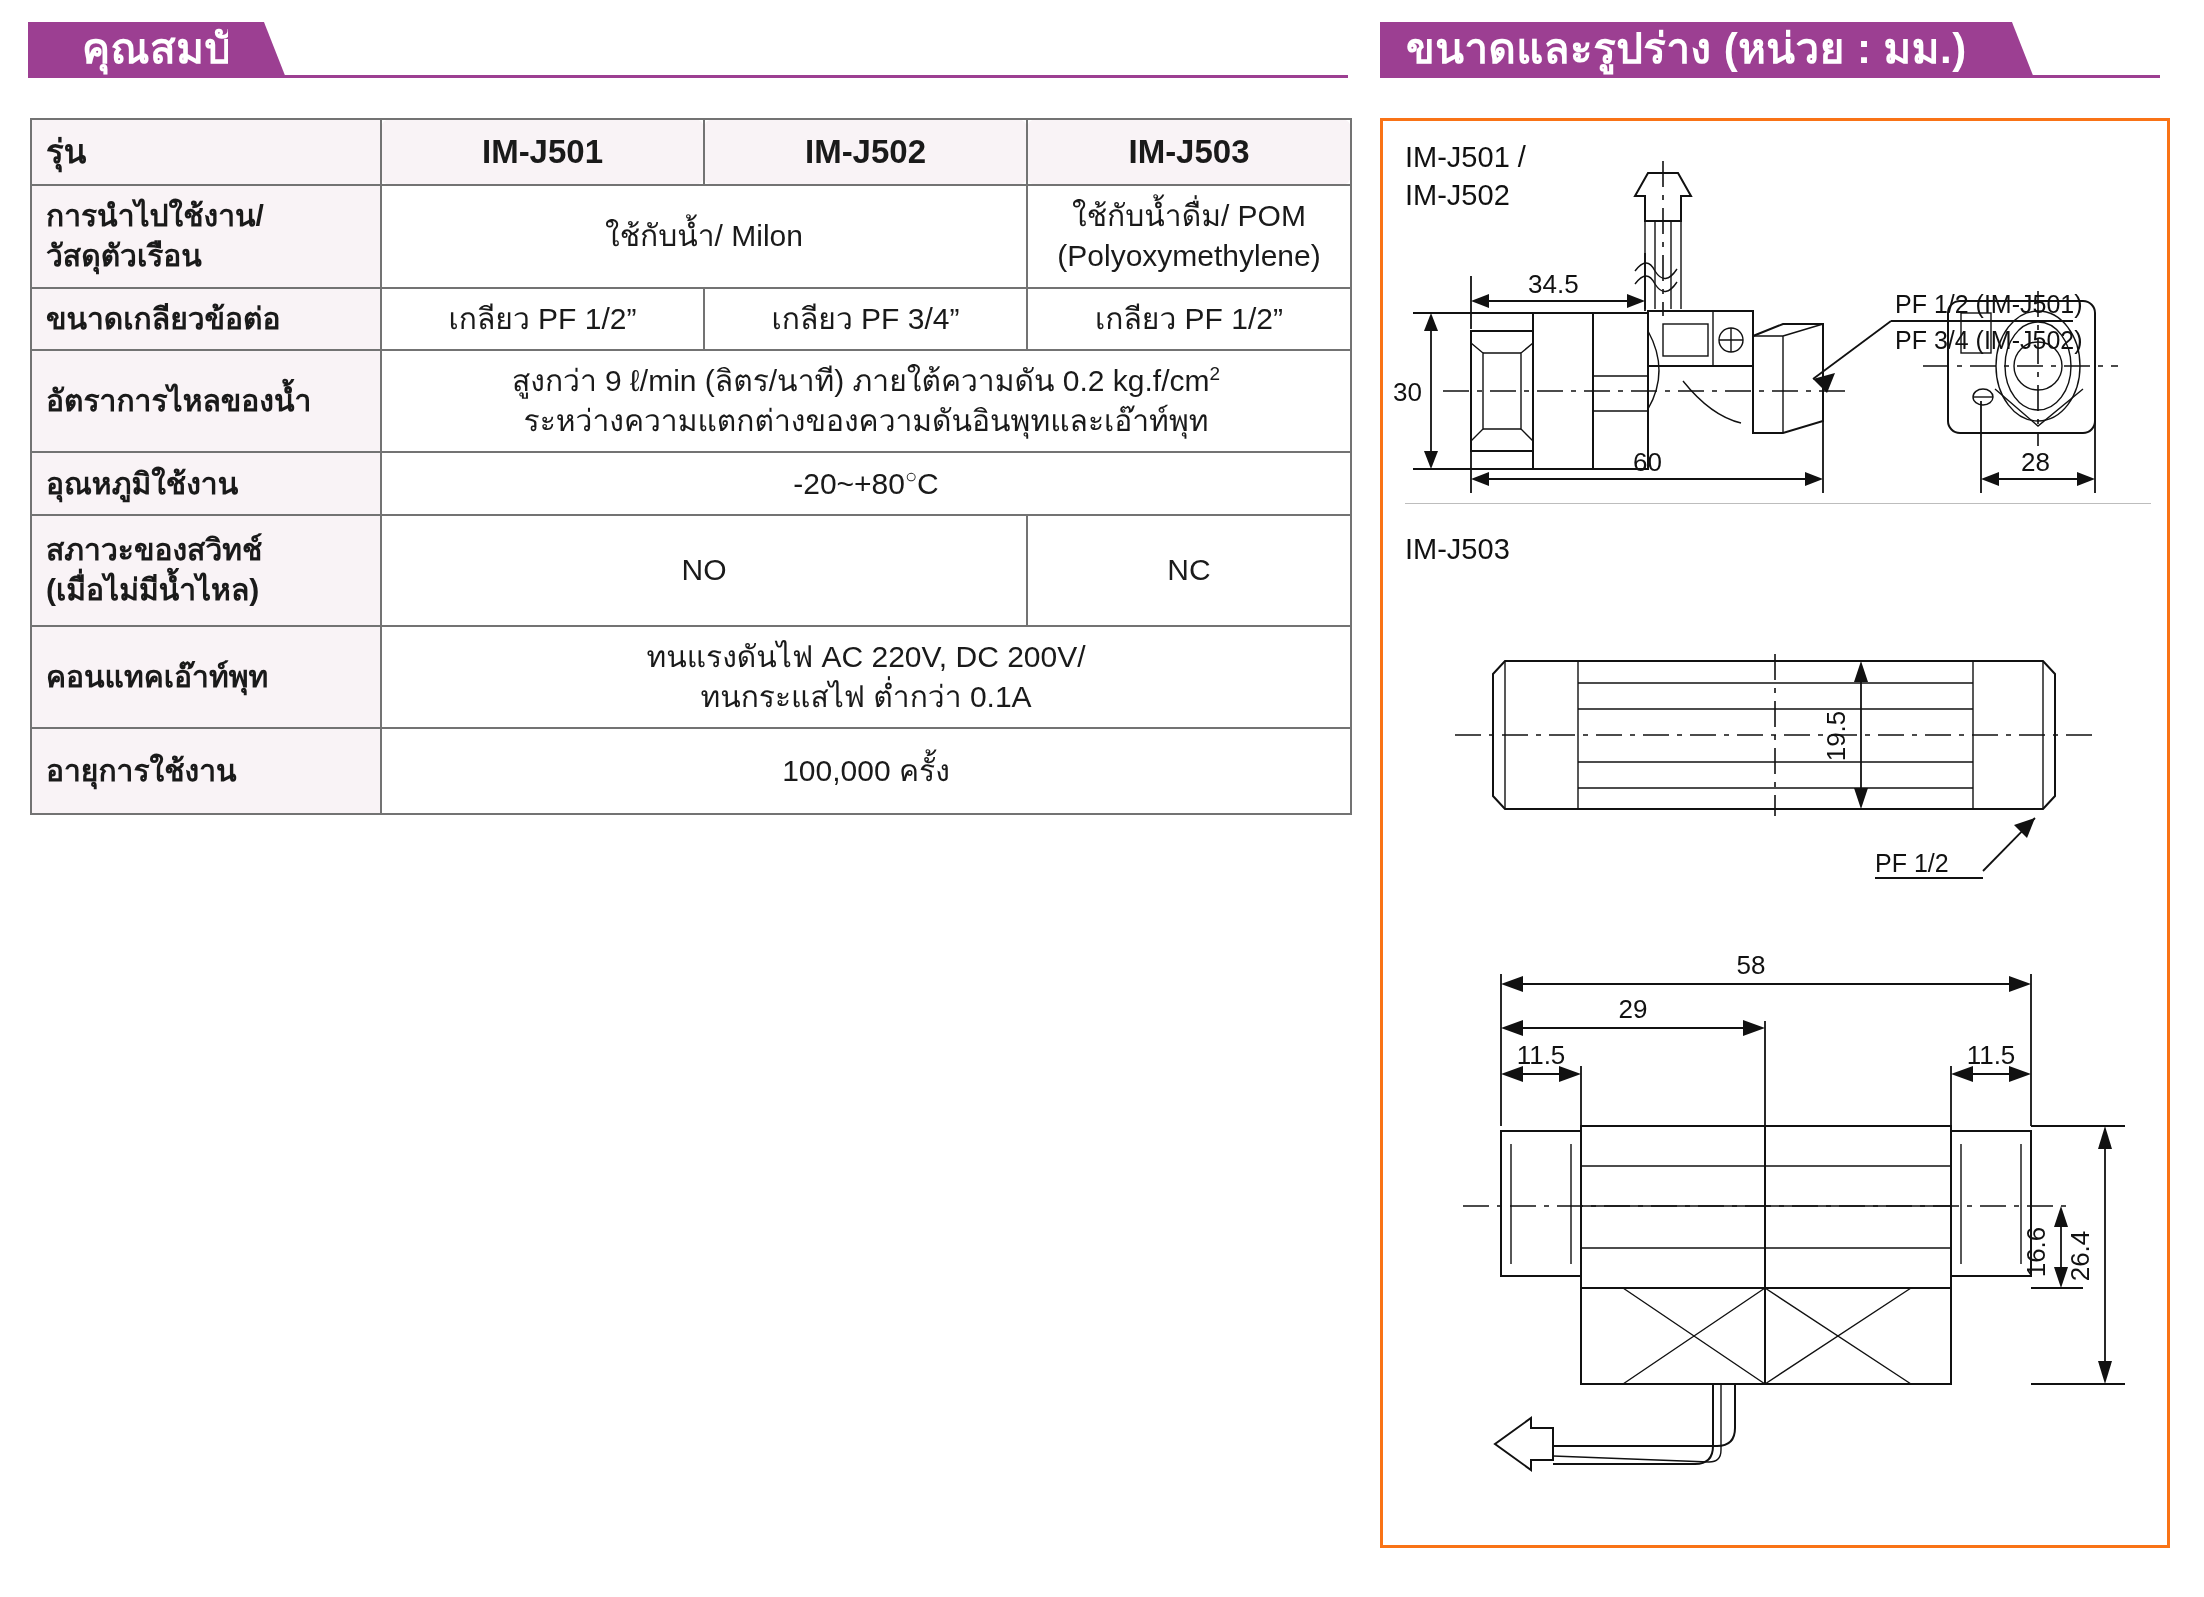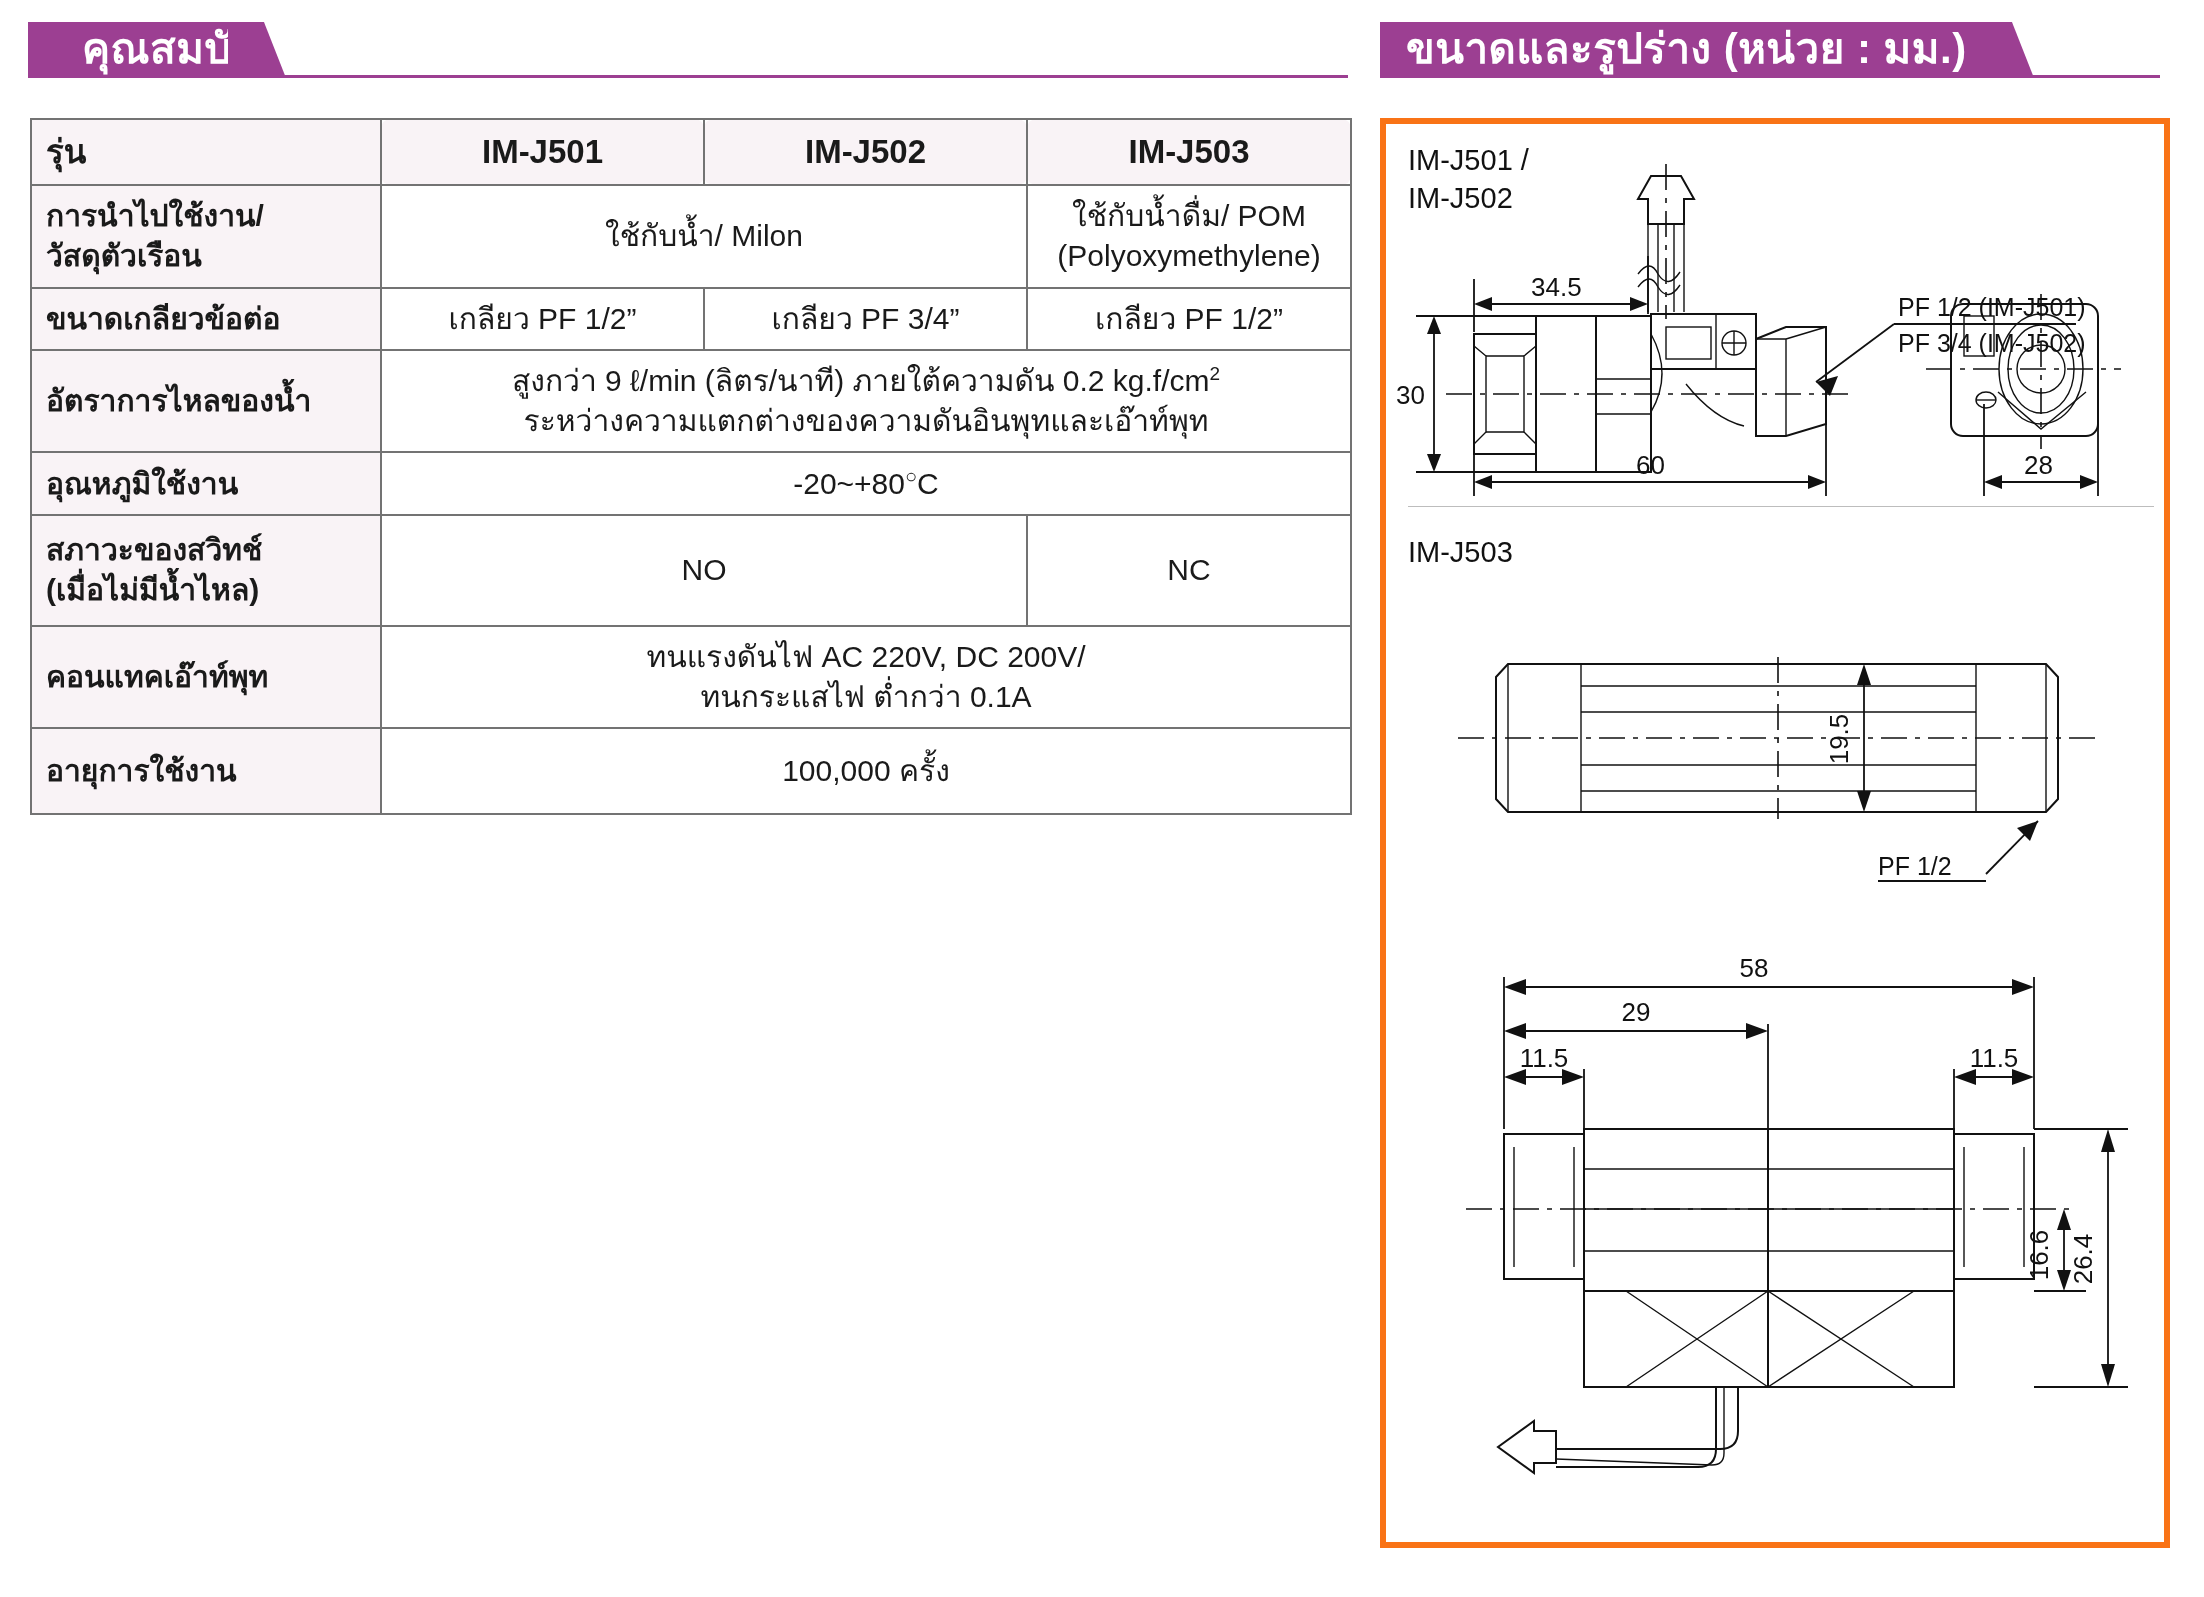--- a/index.html
+++ b/index.html
@@ -67,21 +67,21 @@
   #spec-table tr.head td { background: #f9f3f6; font-weight: 700; font-size: 33px; }
   #spec-table tr.head td.val { text-align: center; }
   .sup { font-size: 19px; vertical-align: super; }
   .deg { font-size: 20px; vertical-align: super; }
 
   
   #drawing-panel {
     position: absolute;
     left: 1380px; top: 118px;
     width: 790px; height: 1430px;
-    border: 6px solid #f97316;
+    border: 3px solid #f97316;
     background: #ffffff;
   }
   .dwg-title {
     position: absolute;
     font-size: 29px;
     color: #111;
     line-height: 1.3;
     white-space: pre-line;
   }
   #dwg-title-1 { left: 22px; top: 18px; }

